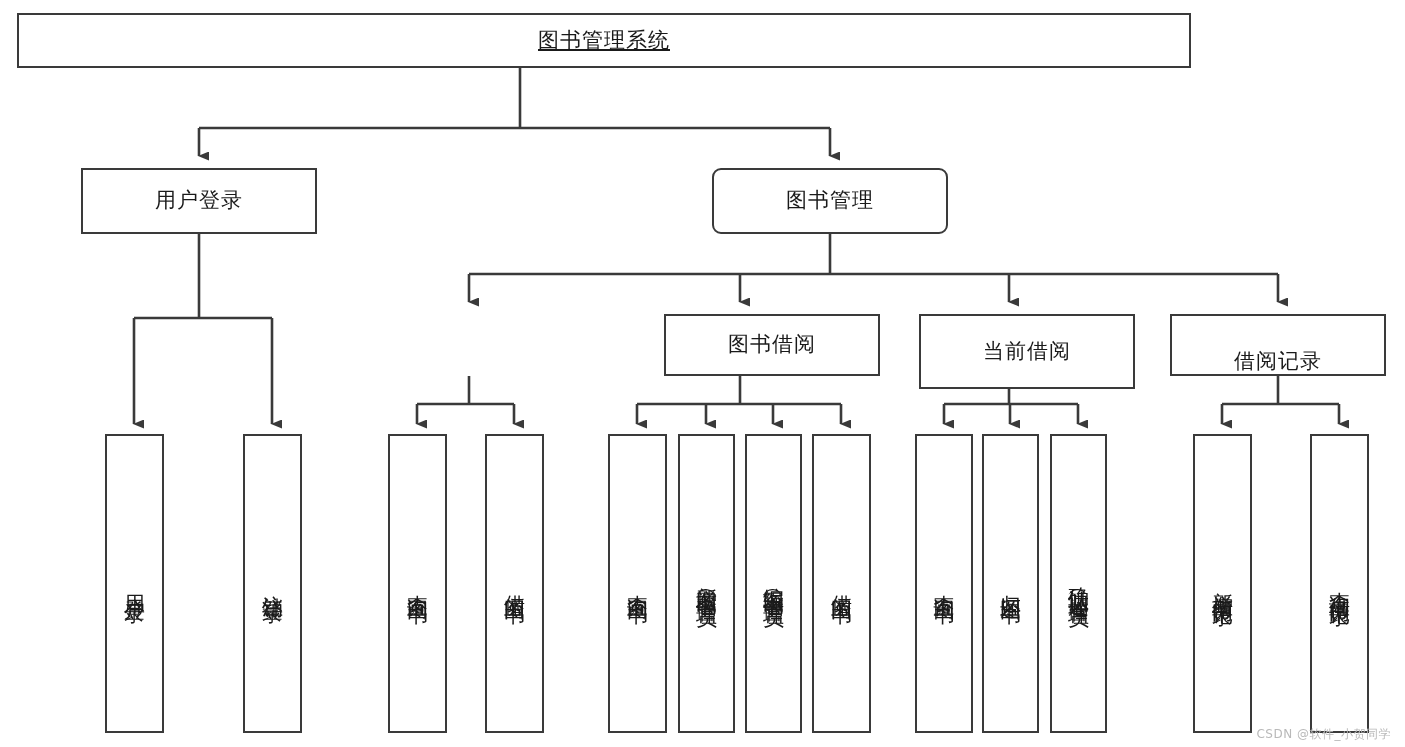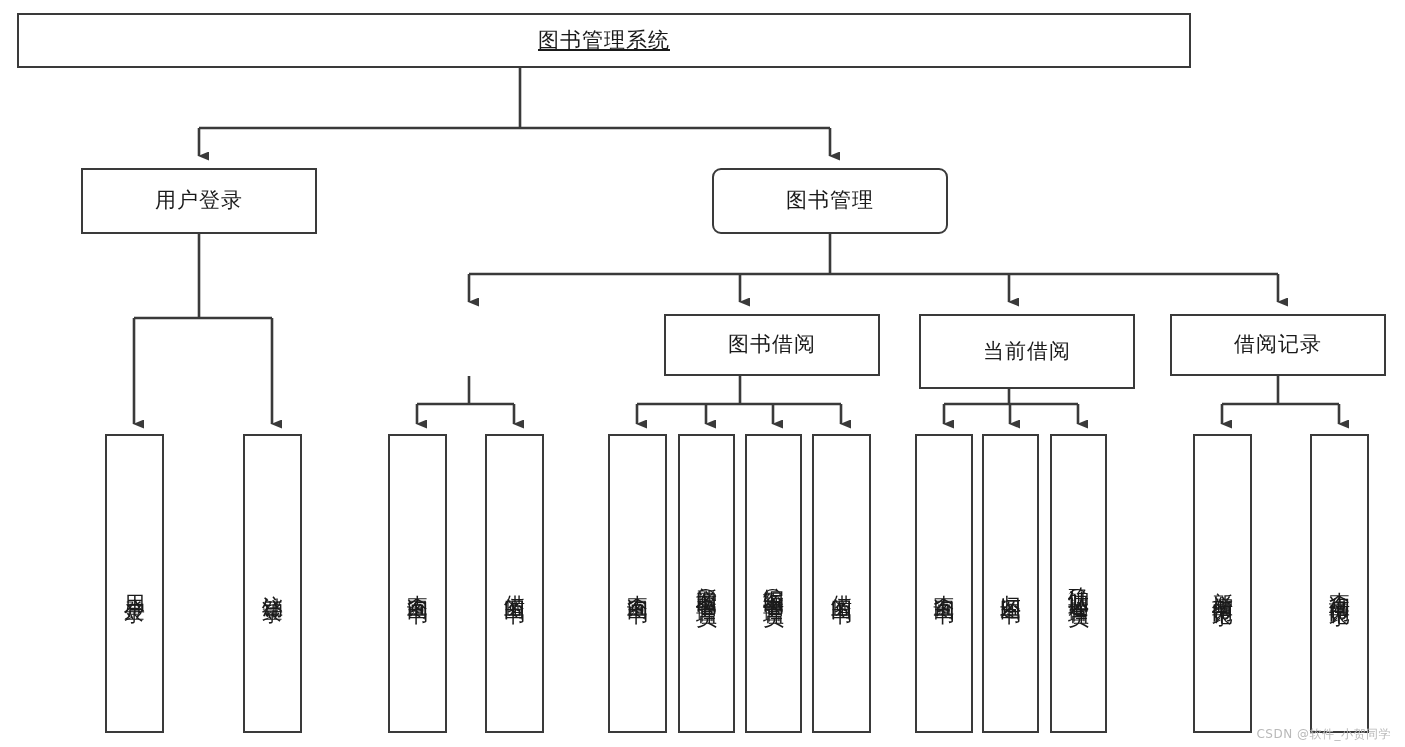--- a/index.html
+++ b/index.html
@@ -140,21 +140,21 @@
   <div class="node horiz" style="left:712px; top:168px; width:236px; height:66px;border-radius:9px;">
     <span class="label">图书管理</span>
   </div>
 
   <div class="node horiz" style="left:632px; top:314px; width:216px; height:62px;margin-left:32px;">
     <span class="label">图书借阅</span>
   </div>
   <div class="node horiz" style="left:901px; top:314px; width:216px; height:75px;margin-left:18px;">
     <span class="label">当前借阅</span>
   </div>
-  <div class="node horiz" style="left:1170px; top:314px; width:216px; height:62px;">
+  <div class="node horiz" style="left:1170px; top:314px; width:216px; height:62px;align-items:flex-end;">
     <span class="label">借阅记录</span>
   </div>
 
   <div class="node vert" style="left:105px; top:434px; width:59px; height:299px;">
     <span class="label">用户登录</span>
   </div>
   <div class="node vert" style="left:243px; top:434px; width:59px; height:299px;">
     <span class="label">注销登录</span>
   </div>
 

